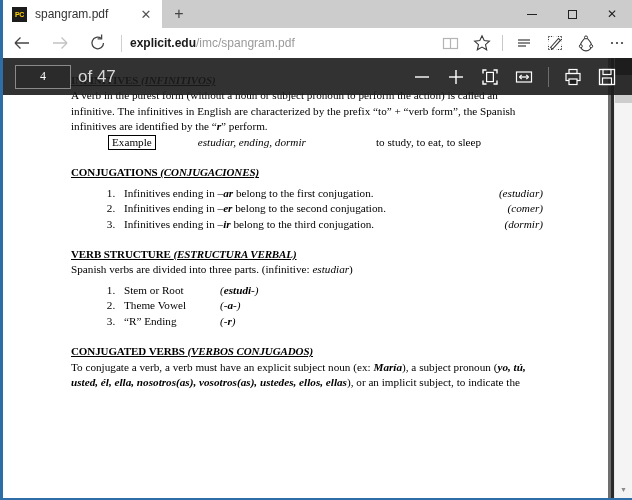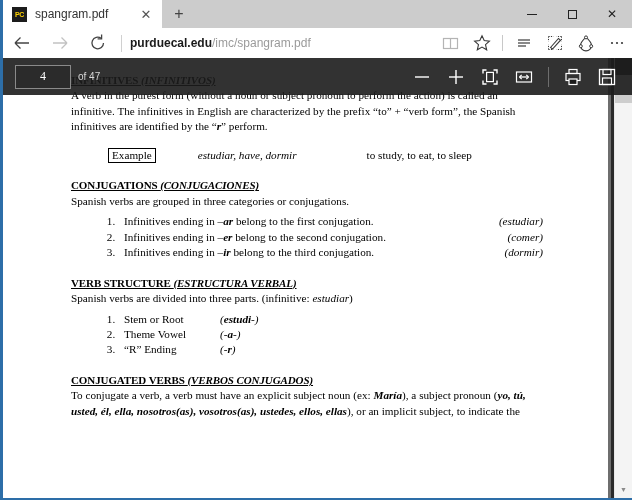--- a/index.html
+++ b/index.html
@@ -141,21 +141,21 @@
     margin: 6px 0 0 0;
     padding-left: 47px;
     list-style: decimal;
   }
   .doc ol li {
     margin: 0; padding: 0 0 0 6px;
     line-height: 1.38;
   }
   .ex-row {
     display: flex; align-items: flex-start;
-    margin-top: 14px; padding-left: 37px;
+    margin-top: 1px; padding-left: 37px;
   }
   .ex-box {
     border: 1px solid #000; padding: 0px 3px;
     line-height: 1.2; font-size: 11.2px;
   }
   .ex-b { margin-left: 42px; font-style: italic; }
   .ex-c { margin-left: 70px; }
   .li-row { display: flex; }
   .li-main { display: inline-block; }
   .li-right { margin-left: auto; font-style: italic; padding-right: 44px;}
@@ -178,21 +178,21 @@
     width: 54px; height: 22px;
     background: #2b2b2b;
     border: 1px solid #8a8a8a;
     color: #ffffff;
     font-size: 12px;
     display: flex; align-items: center; justify-content: center;
     font-family: "Liberation Serif", serif;
   }
   .pagelabel {
     margin-left: 7px;
-    color: #d8d8d8; font-size: 10px;
+    color: #d8d8d8; font-size: 17px;
     font-family: "Liberation Sans", sans-serif;
   }
   .pdfright {
     margin-left: auto; display: flex; align-items: center;
     padding-right: 8px;
   }
   .pdfbtn {
     width: 34px; height: 30px;
     display: flex; align-items: center; justify-content: center;
     color: #ffffff;
@@ -269,21 +269,21 @@
         </svg>
     </div>
     <div class="navbtn">
       <svg width="20" height="20" viewBox="0 0 20 20">
           <path d="M15.5 10 a5.8 5.8 0 1 1 -2.4 -4.7" stroke="#444" stroke-width="1.3" fill="none"></path>
           <path d="M13.6 1.6 L13.6 5.8 L9.6 5.8" stroke="#444" stroke-width="1.3" fill="none"></path>
         </svg>
     </div>
     <div class="urlsep"></div>
     <div class="urlbox">
-      <span class="url-host">purduecal.edu</span>
+      <span class="url-host">explicit.edu</span>
         <span class="url-path">/imc/spangram.pdf</span>
     </div>
     <div class="navicons">
       <div class="navicon">
         <svg width="17" height="17" viewBox="0 0 17 17">
             <rect x="1.5" y="3.5" width="14" height="10" stroke="#b4b4b4" stroke-width="1.2" fill="none"></rect>
             <line x1="8.5" y1="3.5" x2="8.5" y2="13.5" stroke="#b4b4b4" stroke-width="1.2"></line>
           </svg>
       </div>
       <div class="navicon">
@@ -328,28 +328,27 @@
       <div class="doc">
 
 
         <div class="sect">
           <h2><span>INFINITIVES </span><i>(INFINITIVOS)</i></h2>
           <p>A verb in the purest form (without a noun or subject pronoun to perform the action) is called an</p>
           <p>infinitive.  The infinitives in English are characterized by the prefix “to”  +  “verb form”, the Spanish</p>
           <p><span>infinitives are identified by the “</span><i><b>r</b></i><span>” perform.</span></p>
           <div class="ex-row">
             <span class="ex-box">Example</span>
-            <span class="ex-b">estudiar, have, dormir</span>
+            <span class="ex-b">estudiar, ending, dormir</span>
             <span class="ex-c">to study, to eat, to sleep</span>
           </div>
         </div>
 
         <div class="sect">
           <h2><span>CONJUGATIONS </span><i>(CONJUGACIONES)</i></h2>
-          <p>Spanish verbs are grouped in three categories or conjugations.</p>
           <ol>
             <li>
                 <span class="li-row">
                   <span class="li-main"><span>Infinitives ending in –</span><i><b>ar</b></i><span> belong to the first conjugation.</span></span>
                   <span class="li-right">(estudiar)</span>
                 </span>
               </li>
             <li>
                 <span class="li-row">
                   <span class="li-main"><span>Infinitives ending in –</span><i><b>er</b></i><span> belong to the second conjugation.</span></span>

